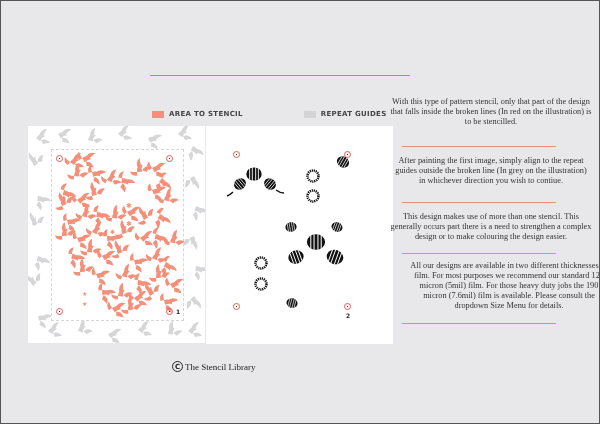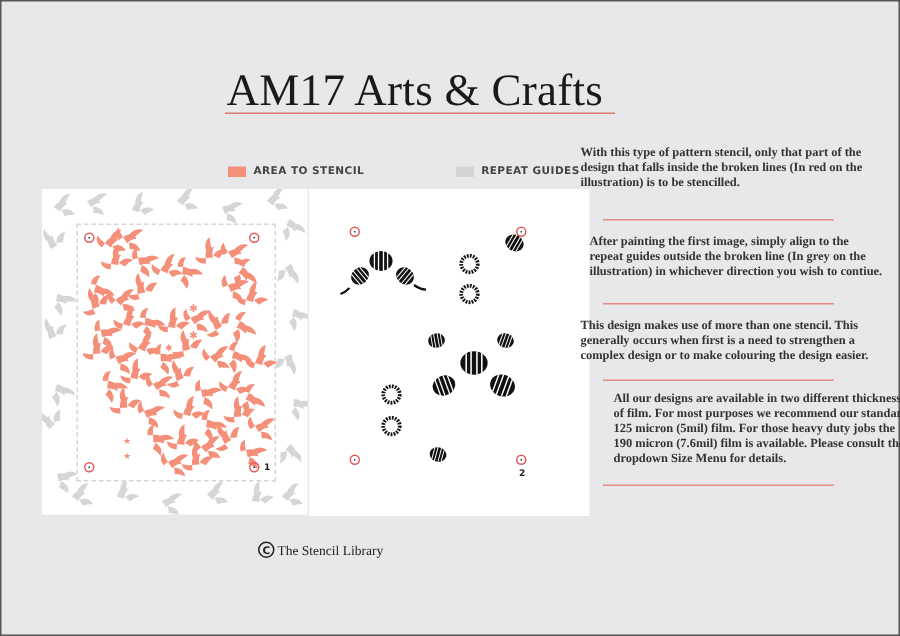--- a/index.html
+++ b/index.html
@@ -30,29 +30,28 @@
   .inner-area { position: absolute; left: 23px; top: 23px; width: 133px; height: 172px; background: #fff;
     border: 1px dashed #d6d6d6; }
   .reg { position: absolute; width: 7px; height: 7px; border: 1px solid #e05a5a; border-radius: 50%; }
   .reg::after { content: ""; position: absolute; left: 2px; top: 2px; width: 1px; height: 1px; background: #333; }
   .num { position: absolute; font-family: "DejaVu Sans", sans-serif; font-size: 6px; font-weight: bold; color: #222; }
 
   .copyright { position: absolute; left: 171px; top: 360px; display: flex; align-items: center; font-size: 9px; color: #222; }
   .copyright .c { width: 11px; height: 11px; border: 1.5px solid #222; border-radius: 50%; font-family: "DejaVu Sans", sans-serif;
     font-weight: bold; font-size: 7px; display: flex; align-items: center; justify-content: center; margin-right: 2px; }
 
-  .info { position: absolute; left: 386px; width: 208px; font-size: 8.3px; line-height: 10px; color: #333; font-weight: bold; }
+  .info { position: absolute; left: 386px; width: 208px; font-size: 8.3px; line-height: 10px; text-align: center; color: #333; }
   .sep { position: absolute; left: 401px; width: 154px; height: 1px; background: #ea8a86; }
 </style>
 </head>
 <body>
 
 <div class="page">
 
-  <div class="title">AM17 Arts &amp; Crafts</div>
   <div class="title-underline"></div>
 
   <div class="legend">
     <div class="item">
       <span class="sw" style="background:#f4907a"></span>
       <span>AREA TO STENCIL</span>
     </div>
     <div class="item">
       <span class="sw" style="background:#d4d4d6"></span>
       <span>REPEAT GUIDES</span>
@@ -390,18 +389,18 @@
 
   <div class="copyright">
     <span class="c">C</span>
     <span>The Stencil Library</span>
   </div>
 
   <div class="info" style="top:96px">With this type of pattern stencil, only that part of the design that falls inside the broken lines (In red on the illustration) is to be stencilled.</div>
   <div class="sep" style="top:145px"></div>
   <div class="info" style="top:155px; left:392px; width:196px">After painting the first image, simply align to the repeat guides outside the broken line (In grey on the illustration) in whichever direction you wish to contiue.</div>
   <div class="sep" style="top:201px"></div>
-  <div class="info" style="top:211px">This design makes use of more than one stencil. This generally occurs when first is a need to strengthen a complex design or to make colouring the design easier.</div>
+  <div class="info" style="top:211px">This design makes use of more than one stencil. This generally occurs part there is a need to strengthen a complex design or to make colouring the design easier.</div>
   <div class="sep" style="top:252px"></div>
   <div class="info" style="top:260px; left:408px; width:200px">All our designs are available in two different thicknesses of film. For most purposes we recommend our standard 125 micron (5mil) film. For those heavy duty jobs the 190 micron (7.6mil) film is available. Please consult the dropdown Size Menu for details.</div>
   <div class="sep" style="top:322px"></div>
 
 </div>
 
 </body></html>

